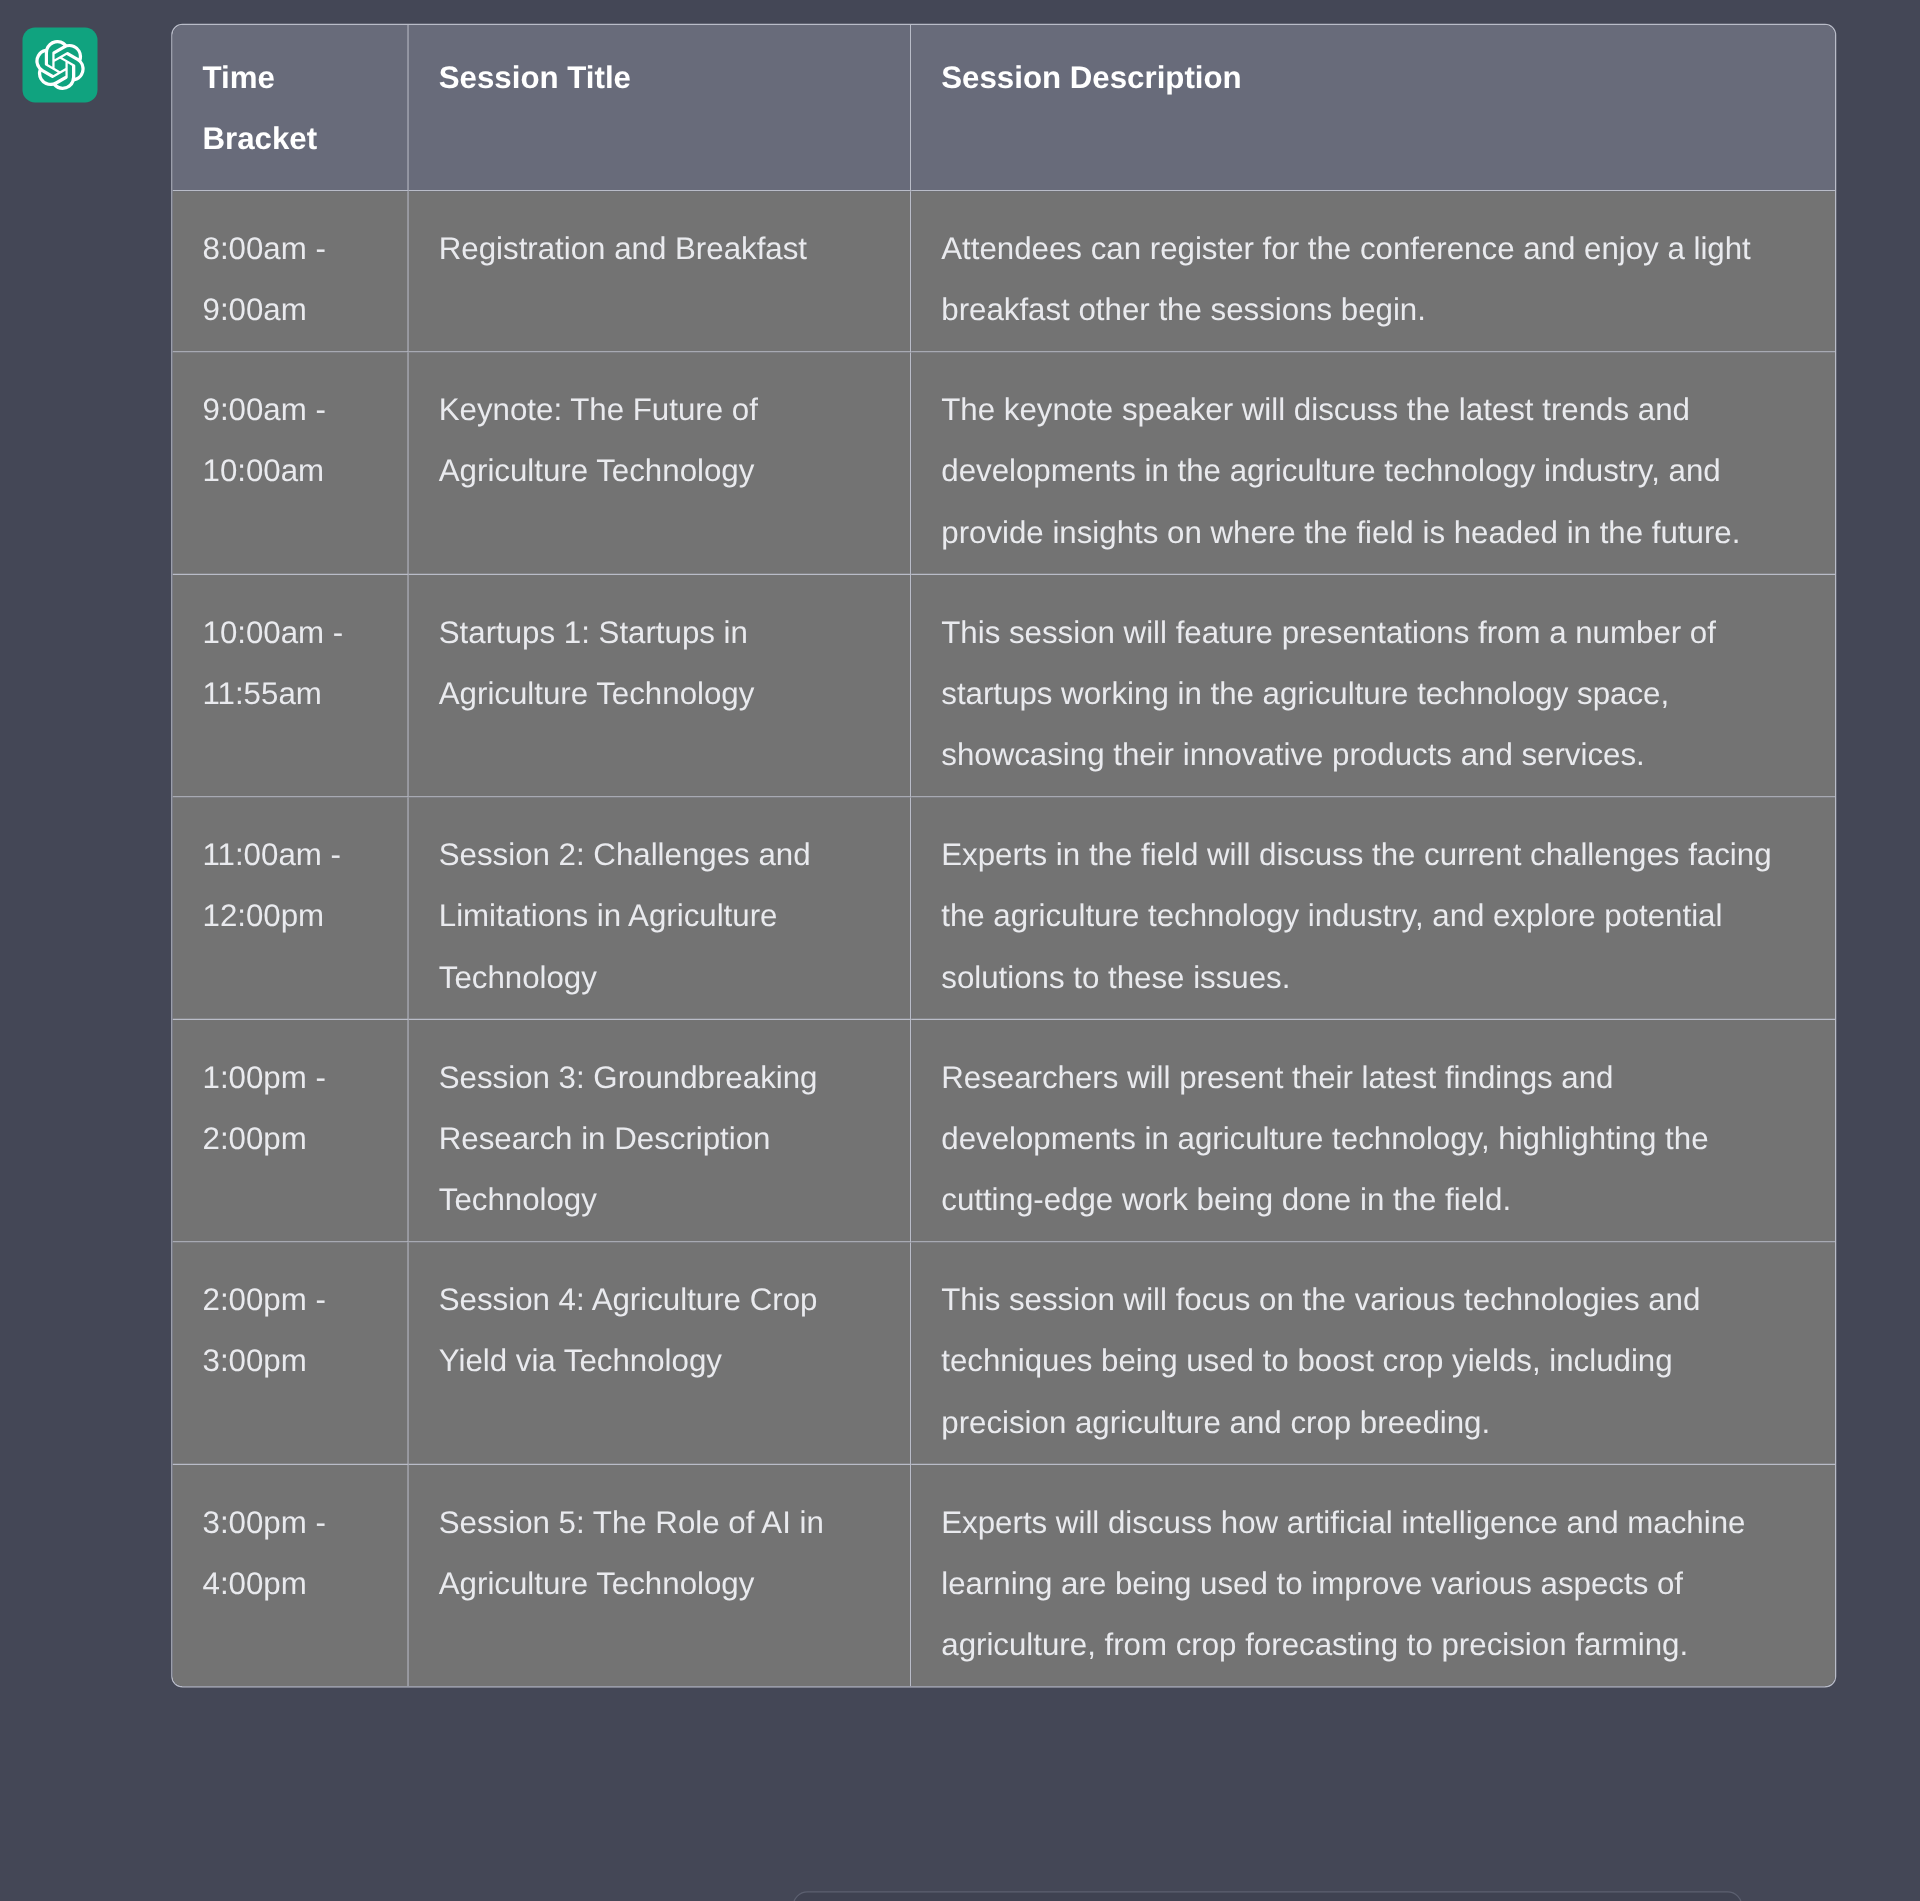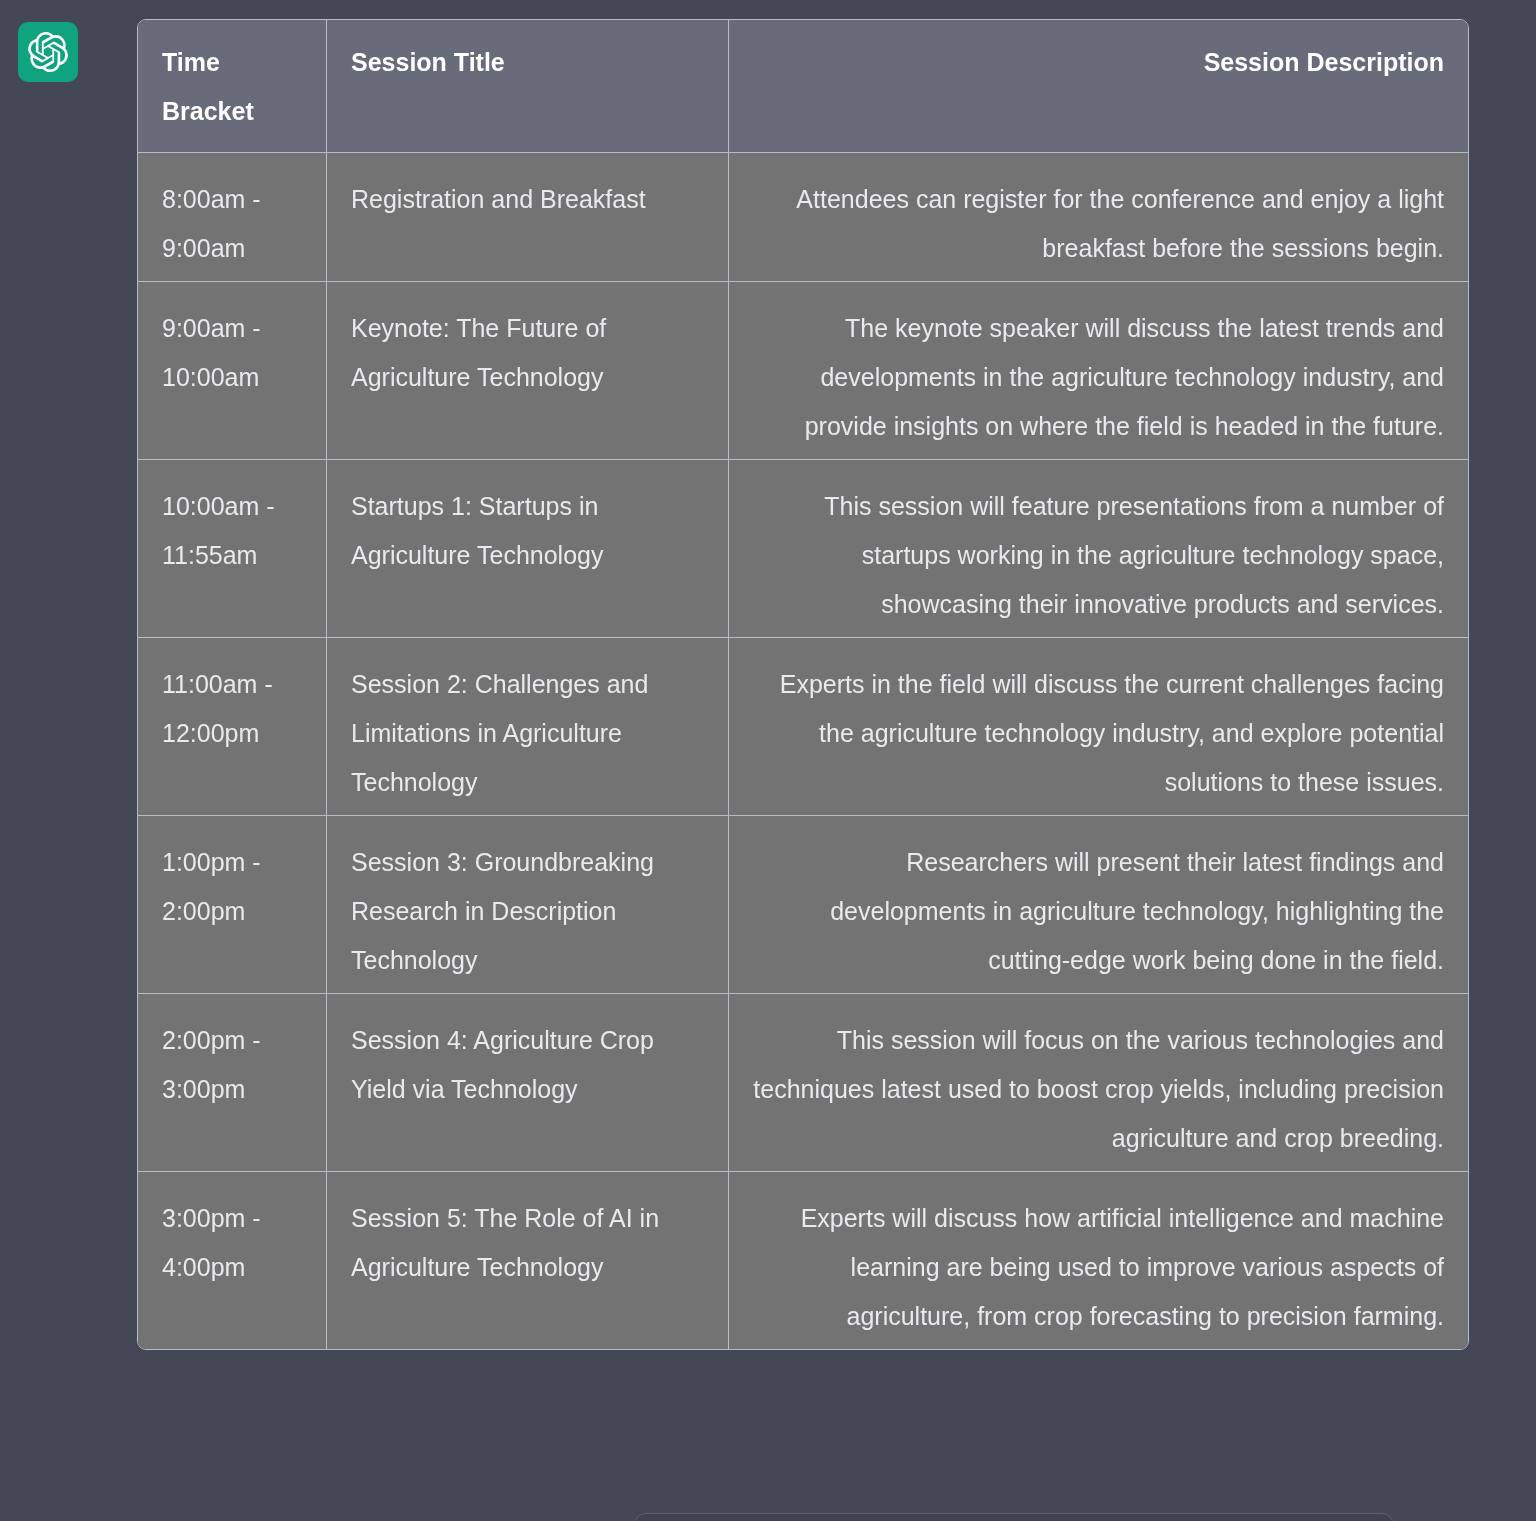--- a/index.html
+++ b/index.html
@@ -57,21 +57,21 @@
   table.schedule th,
   table.schedule td {
     border-right: 1px solid #b9bcc8;
     border-bottom: 1px solid #b9bcc8;
     text-align: left;
     vertical-align: top;
     padding: 22px 24px 8px 24px;
     box-sizing: border-box;
   }
   table.schedule th:last-child,
-  table.schedule td:last-child { border-right: none; text-align: right; }
+  table.schedule td:last-child { border-right: none; }
   table.schedule tr:last-child td { border-bottom: none; }
 
   table.schedule thead th {
     background: #686b7a;
     color: #ffffff;
     font-size: 25px;
     font-weight: bold;
     line-height: 1.95;
     padding-top: 18px;
     padding-bottom: 16px;
@@ -120,21 +120,21 @@
       <tr>
         <th>Time Bracket</th>
         <th>Session Title</th>
         <th>Session Description</th>
       </tr>
     </thead>
     <tbody>
       <tr>
         <td>8:00am - 9:00am</td>
         <td>Registration and Breakfast</td>
-        <td>Attendees can register for the conference and enjoy a light breakfast before the sessions begin.</td>
+        <td>Attendees can register for the conference and enjoy a light breakfast other the sessions begin.</td>
       </tr>
       <tr>
         <td>9:00am - 10:00am</td>
         <td>Keynote: The Future of Agriculture Technology</td>
         <td>The keynote speaker will discuss the latest trends and developments in the agriculture technology industry, and provide insights on where the field is headed in the future.</td>
       </tr>
       <tr>
         <td>10:00am - 11:55am</td>
         <td>Startups 1: Startups in Agriculture Technology</td>
         <td>This session will feature presentations from a number of startups working in the agriculture technology space, showcasing their innovative products and services.</td>
@@ -145,21 +145,21 @@
         <td>Experts in the field will discuss the current challenges facing the agriculture technology industry, and explore potential solutions to these issues.</td>
       </tr>
       <tr>
         <td>1:00pm - 2:00pm</td>
         <td>Session 3: Groundbreaking Research in Description Technology</td>
         <td>Researchers will present their latest findings and developments in agriculture technology, highlighting the cutting-edge work being done in the field.</td>
       </tr>
       <tr>
         <td>2:00pm - 3:00pm</td>
         <td>Session 4: Agriculture Crop Yield via Technology</td>
-        <td>This session will focus on the various technologies and techniques latest used to boost crop yields, including precision agriculture and crop breeding.</td>
+        <td>This session will focus on the various technologies and techniques being used to boost crop yields, including precision agriculture and crop breeding.</td>
       </tr>
       <tr>
         <td>3:00pm - 4:00pm</td>
         <td>Session 5: The Role of AI in Agriculture Technology</td>
         <td>Experts will discuss how artificial intelligence and machine learning are being used to improve various aspects of agriculture, from crop forecasting to precision farming.</td>
       </tr>
 
     </tbody>
   </table>
 </div>

